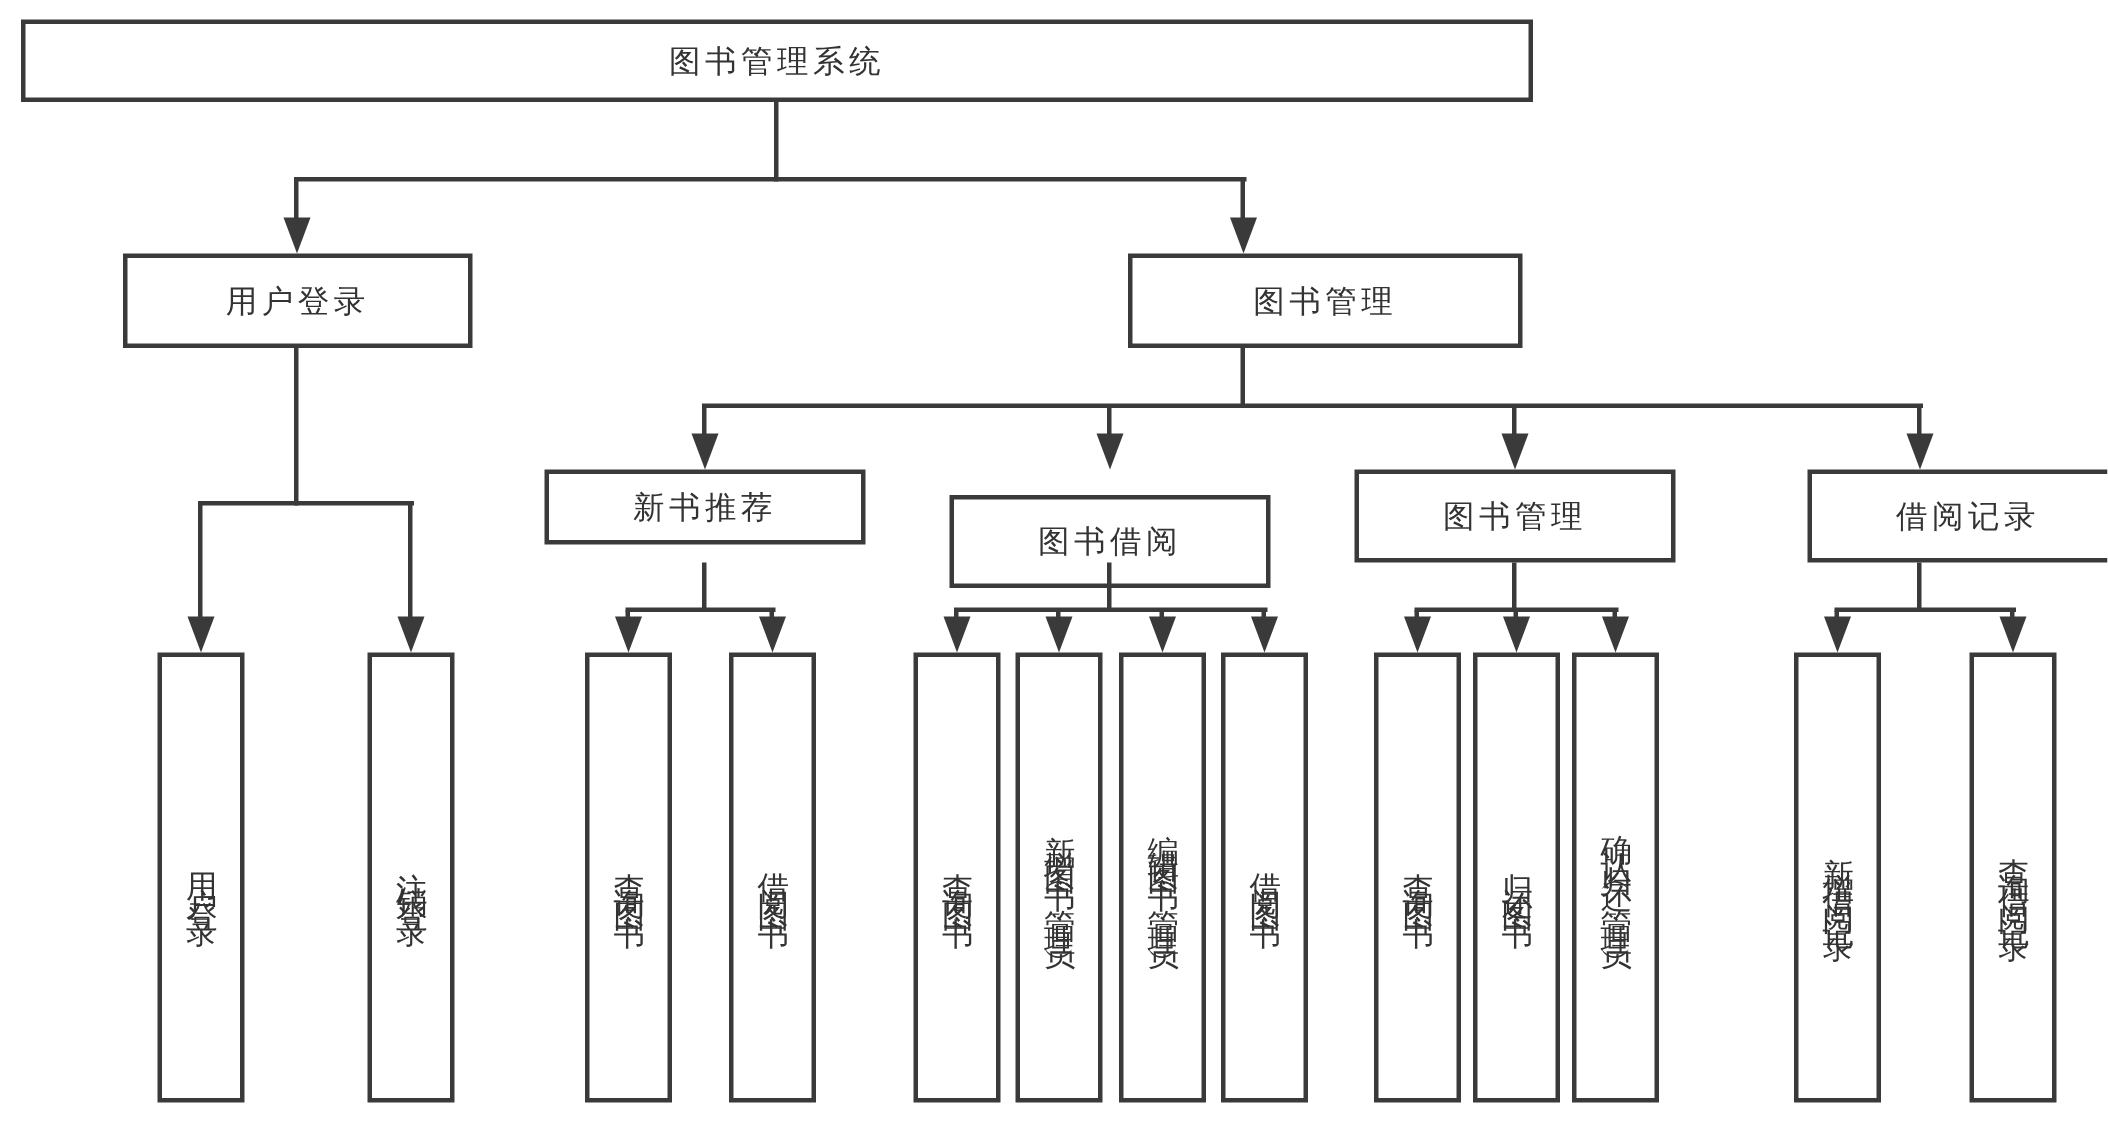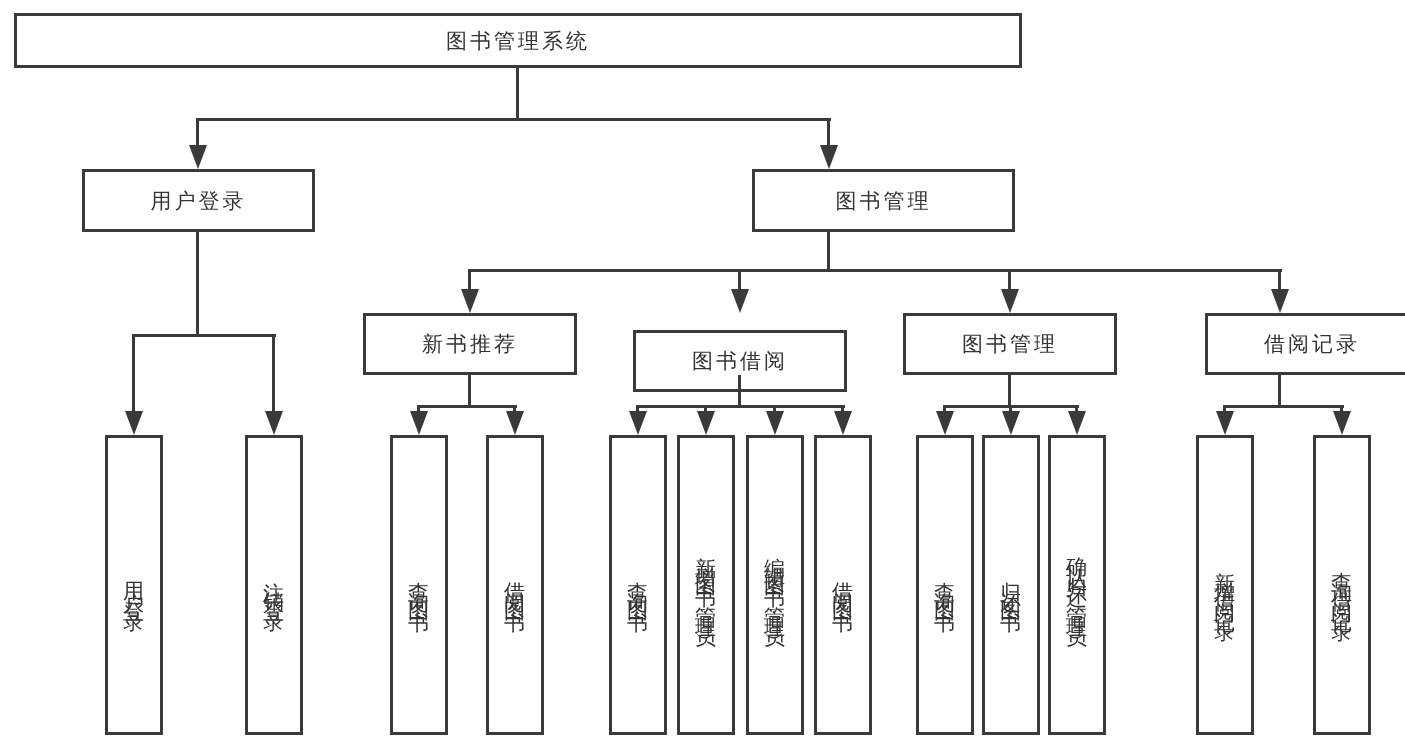--- a/index.html
+++ b/index.html
@@ -40,21 +40,21 @@
     <span class="lbl">图书管理系统</span>
   </div>
 
   <div class="node" style="left:82px;top:169px;width:233px;height:63px">
     <span class="lbl">用户登录</span>
   </div>
   <div class="node" style="left:752px;top:169px;width:263px;height:63px">
     <span class="lbl">图书管理</span>
   </div>
 
-  <div class="node" style="left:363px;top:313px;width:214px;height:62px">
+  <div class="node" style="left:363px;top:313px;width:214px;height:50px">
     <span class="lbl">新书推荐</span>
   </div>
   <div class="node" style="left:633px;top:330px;width:214px;height:62px">
     <span class="lbl">图书借阅</span>
   </div>
   <div class="node" style="left:903px;top:313px;width:214px;height:62px">
     <span class="lbl">图书管理</span>
   </div>
   <div class="node" style="left:1205px;top:313px;width:214px;height:62px">
     <span class="lbl">借阅记录</span>

